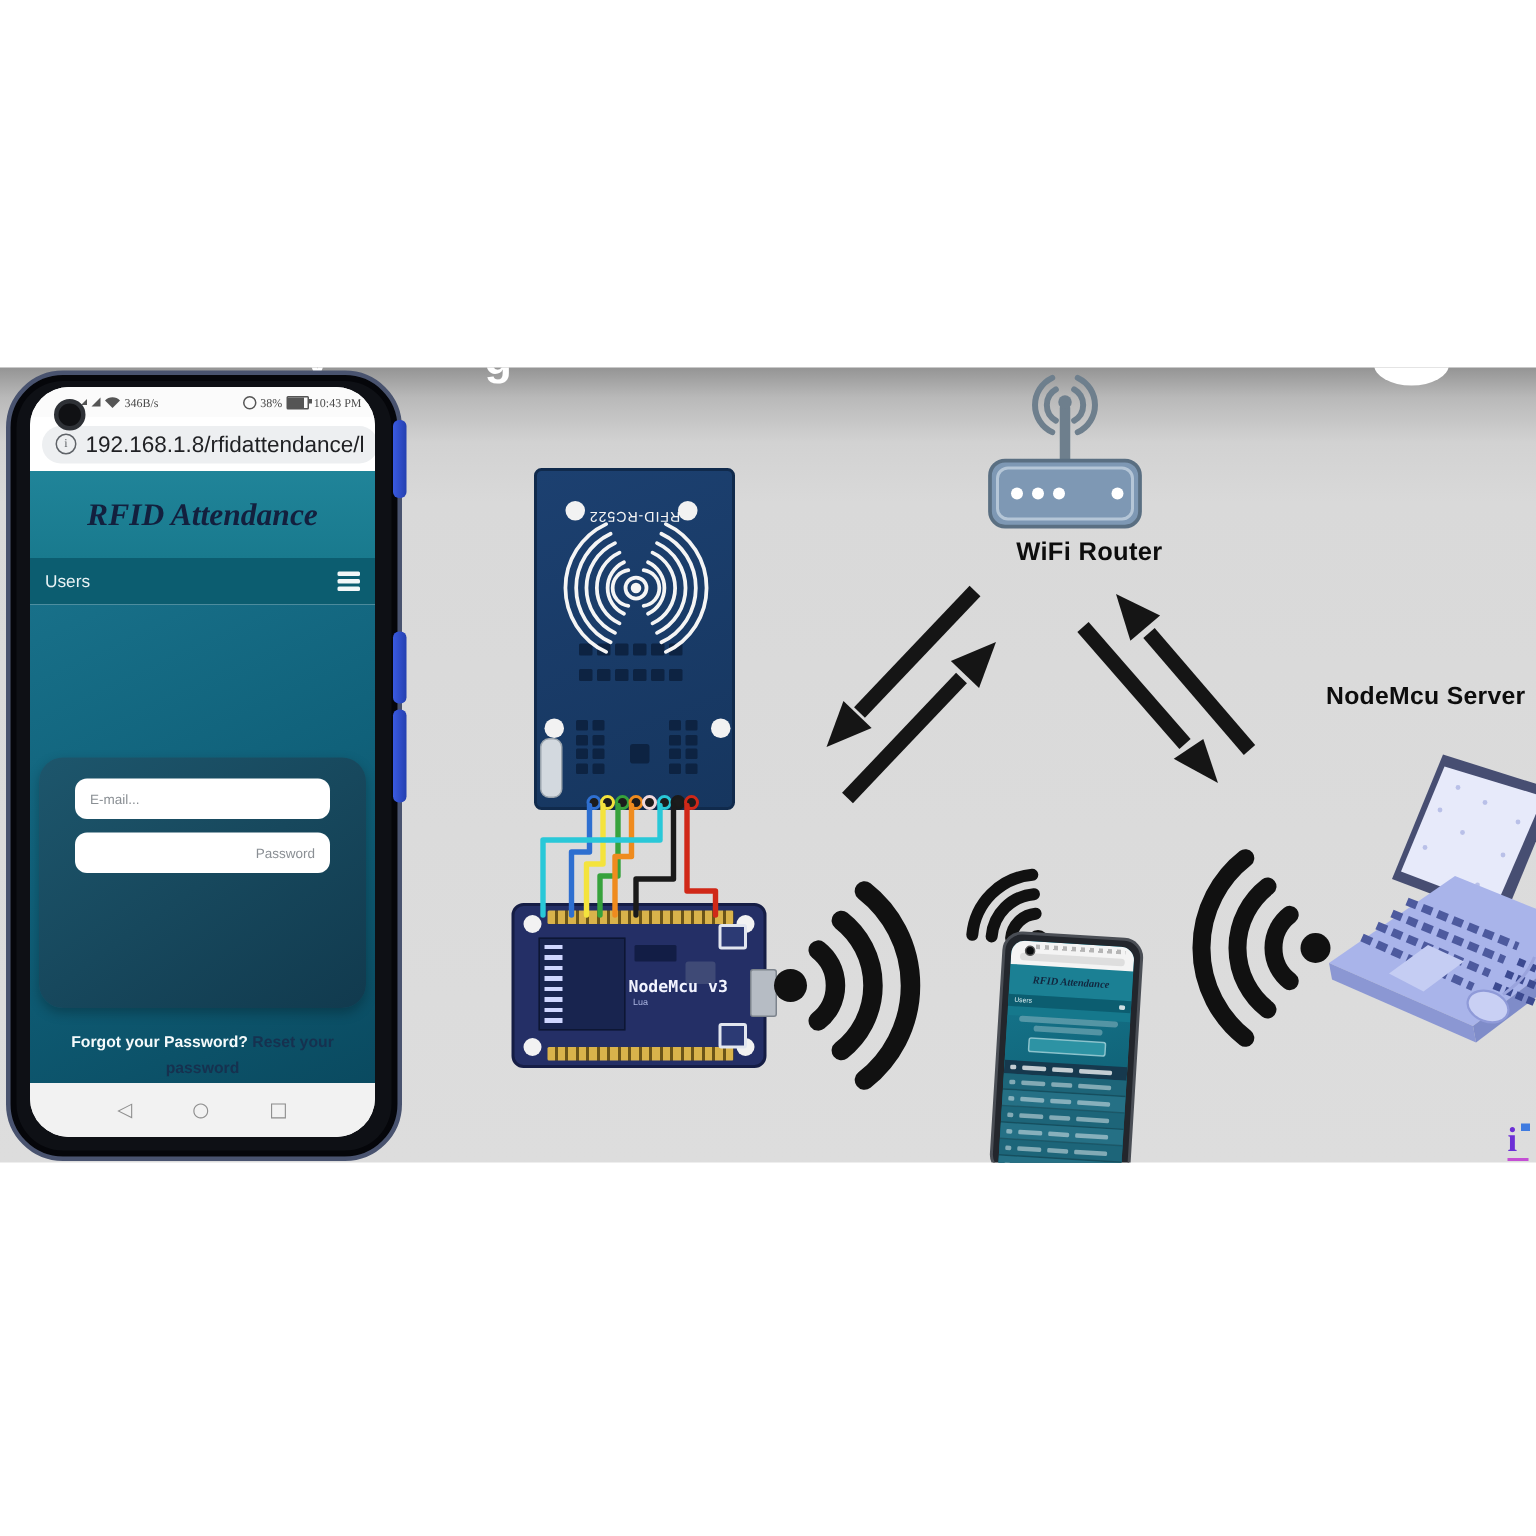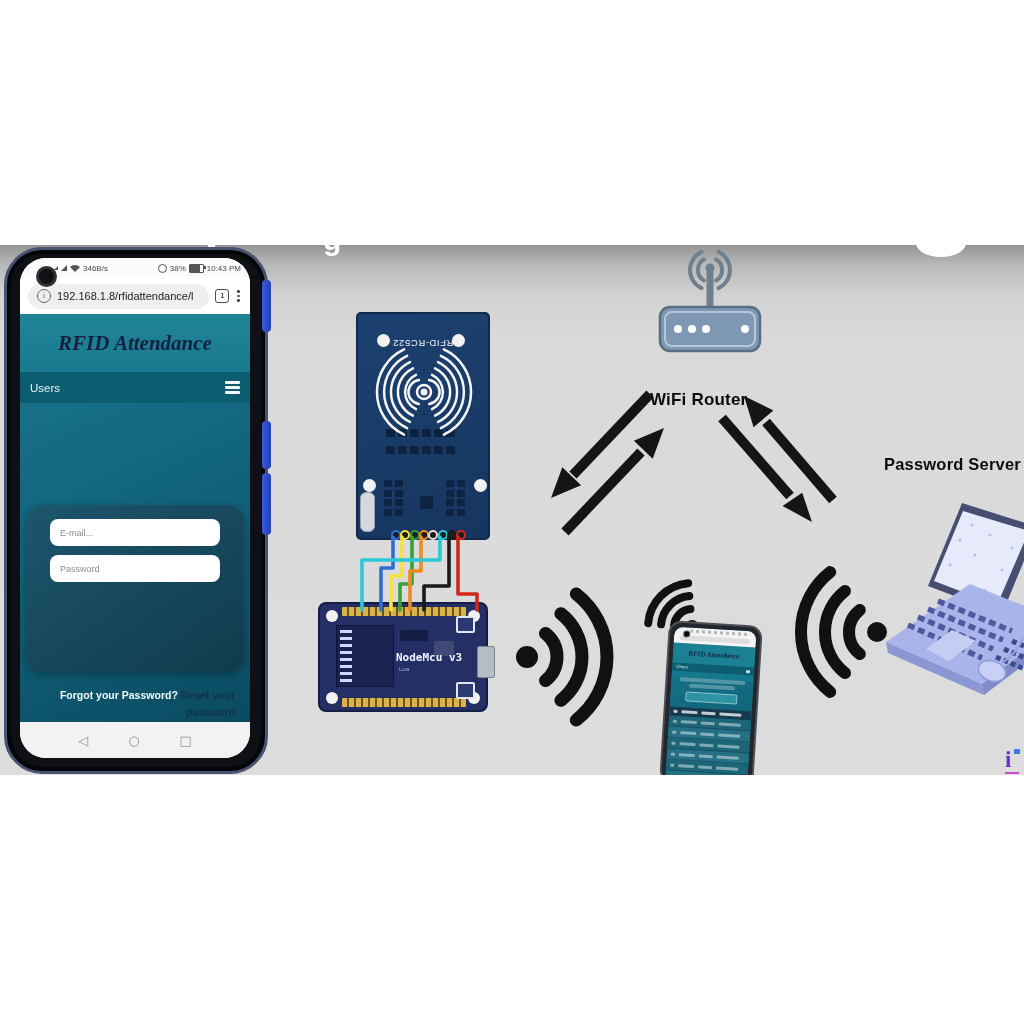--- a/index.html
+++ b/index.html
@@ -11,98 +11,98 @@
   .frag-blob{position:absolute;background:#fff;border-radius:50%;}
   .svgoverlay{position:absolute;left:0;top:0;width:1024px;height:530px;}
 
   
   .phone-lg{position:absolute;left:4px;top:2px;width:258px;height:521px;background:#0e1015;
             border:3px solid #49536f;border-radius:38px;box-shadow:inset 0 0 0 4px #05060a;}
   .side-btn{position:absolute;right:-6px;width:9px;background:linear-gradient(90deg,#3a5ae0,#2440b0);border-radius:4px;}
   .sb1{top:30px;height:52px;} .sb2{top:171px;height:48px;} .sb3{top:223px;height:62px;}
   .screen{position:absolute;left:13px;top:8px;width:230px;height:500px;border-radius:26px;overflow:hidden;background:#fff;}
   .statusbar{height:20px;background:#fbfbfb;display:flex;align-items:center;padding:0 9px;gap:3px;
-             font-size:8px;color:#4a4a4a;}
+             font-size:8px;color:#4a4a4a;font-family:Liberation Serif, serif;}
   .statusbar .sp{flex:1;}
   .tri{width:0;height:0;border-left:6px solid transparent;border-bottom:6px solid #555;}
   .tri.small{border-left-width:4px;border-bottom-width:4px;}
   .batt{width:13px;height:7px;border:1px solid #555;border-radius:1px;position:relative;background:linear-gradient(90deg,#555 0 80%,transparent 80%);}
   .batt:after{content:"";position:absolute;right:-3px;top:1px;width:2px;height:3px;background:#555;}
   .clockic{width:7px;height:7px;border:1px solid #555;border-radius:50%;}
   .camhole{position:absolute;left:16px;top:8px;width:15px;height:15px;border-radius:50%;
            background:#101114;border:3px solid #2e3136;z-index:5;}
   .urlrow{height:36px;background:#fff;display:flex;align-items:center;padding:0 8px;gap:6px;}
   .urlpill{flex:1;height:25px;background:#edeff1;border-radius:14px;display:flex;align-items:center;gap:6px;padding:0 9px;}
   .infoc{width:12px;height:12px;border:1.4px solid #5f6368;border-radius:50%;font-size:8px;line-height:12px;
          text-align:center;color:#5f6368;font-family:"Liberation Serif",serif;flex:none;}
-  .urltxt{font-size:11px;color:#202124;white-space:nowrap;overflow:hidden;}
+  .urltxt{font-size:15px;color:#202124;white-space:nowrap;overflow:hidden;}
   .tabbox{width:12px;height:12px;border:1.6px solid #494c50;border-radius:3px;font-size:7.5px;line-height:12px;
           text-align:center;color:#494c50;font-weight:bold;flex:none;}
   .kebab{display:flex;flex-direction:column;gap:2px;padding:2px;}
   .kebab i{width:2.6px;height:2.6px;background:#494c50;border-radius:50%;}
   .appheader{height:58px;background:linear-gradient(180deg,#208499,#197a8e);display:flex;align-items:center;justify-content:center;}
   .apptitle{font-family:"Liberation Serif",serif;font-style:italic;font-weight:700;font-size:21px;color:#13203e;}
   .usersbar{height:31px;background:#0c5d70;display:flex;align-items:center;padding:0 10px;}
   .userslbl{color:#e9f3f5;font-size:11.5px;flex:1;}
   .hamb{display:flex;flex-direction:column;gap:2.5px;}
   .hamb i{width:15px;height:2.4px;background:#f2f7f8;border-radius:1px;}
   .appbody{height:319px;background:linear-gradient(155deg,#187089 0%,#10617a 45%,#0a4a60 100%);position:relative;}
   .instr{margin:0;padding-top:26px;text-align:center;font-family:"Liberation Serif",serif;font-weight:600;
          font-size:13px;line-height:1.35;color:#122a42;}
   .logincard{position:absolute;left:6px;right:6px;top:102px;height:167px;border-radius:16px;
              background:linear-gradient(145deg,#1d566c,#113a4e);box-shadow:0 3px 8px rgba(0,0,0,.25);}
   .fld{position:absolute;left:24px;right:24px;height:27px;background:#fff;border:none;border-radius:8px;
        font-size:9px;padding:0 10px;color:#333;box-sizing:border-box;outline:none;font-family:"Liberation Sans",sans-serif;}
   .fld::placeholder{color:#8a8f94;}
-  .fld.email{top:14px;} .fld.pwd{top:50px;}
+  .fld.email{top:14px;} .fld.pwd{top:50px;text-align:right;}
   .loginbtn{position:absolute;left:26px;right:26px;top:88px;height:27px;border:none;border-radius:8px;
             background:linear-gradient(180deg,#0e8292,#0a6e7e);color:#eafcff;font-size:9px;font-weight:bold;
             letter-spacing:1.2px;font-family:"Liberation Sans",sans-serif;}
   .forgot{position:absolute;left:0;right:0;top:284px;text-align:center;font-size:10.5px;line-height:1.6;}
   .forgot .w{color:#f5fafb;font-weight:600;}
   .forgot .d{color:#16314f;font-weight:600;}
-  .forgot .inner{display:inline-block;width:200px;text-align:right;}
+  .forgot .inner{display:inline-block;width:200px;}
   .navbar{height:36px;background:#f2f2f2;display:flex;align-items:center;justify-content:center;gap:40px;}
   .navic{font-family:"DejaVu Sans",sans-serif;font-size:13px;color:#8f8f8f;line-height:1;}
 
   
   .rfid{position:absolute;left:356px;top:67px;width:134px;height:228px;border-radius:5px;
         background:linear-gradient(160deg,#1c4070,#16365f);border:2px solid #102a4c;box-sizing:border-box;}
   .hole{position:absolute;border-radius:50%;background:#f2f2f2;}
   .rfid .hole{width:13px;height:13px;}
   .rfidlbl{position:absolute;top:24px;left:0;right:0;text-align:center;color:#f5f5f5;font-size:9.5px;
            letter-spacing:.6px;transform:rotate(180deg);}
   .padrow{position:absolute;left:28px;display:flex;gap:3px;}
   .padrow i{width:9px;height:8px;background:#0d2342;border-radius:1px;}
   .crystal{position:absolute;left:2px;top:178px;width:13px;height:38px;background:#d3d9df;border:1px solid #9aa4ad;border-radius:6px;}
   .padgrp{position:absolute;display:grid;grid-template-columns:8px 8px;gap:2.5px;}
   .padgrp i{width:8px;height:7px;background:#0d2342;border-radius:1px;}
   .padsq{position:absolute;left:62px;top:182px;width:13px;height:13px;background:#0d2342;border-radius:2px;}
   .pin{position:absolute;top:216px;width:6px;height:6px;border-radius:50%;background:#1c1c1c;border:2px solid #999;}
 
   
-  .mcu{position:absolute;left:318px;top:357px;width:170px;height:110px;background:#242f66;
+  .mcu{position:absolute;left:341px;top:357px;width:170px;height:110px;background:#242f66;
        border:2px solid #151d45;border-radius:8px;box-sizing:border-box;}
   .mcu .hole{width:12px;height:12px;}
   .pinstrip{position:absolute;left:22px;width:124px;height:9px;
             background:repeating-linear-gradient(90deg,#d9b34b 0 5px,#6b5418 5px 7px);border-radius:1px;}
   .esp{position:absolute;left:16px;top:21px;width:56px;height:60px;background:#18244f;border:1px solid #0d1634;}
   .esp .ant{position:absolute;left:3px;top:4px;width:12px;height:52px;
             background:repeating-linear-gradient(180deg,#cfd6ff 0 3px,transparent 3px 7px);}
   .chipA{position:absolute;left:80px;top:26px;width:28px;height:11px;background:#121d45;border-radius:1px;}
   .chipB{position:absolute;left:114px;top:37px;width:20px;height:15px;background:#3f4a76;border-radius:2px;}
   .mculbl{position:absolute;left:76px;top:47px;color:#f2f4ff;font-family:"DejaVu Sans Mono",monospace;
           font-weight:bold;font-size:11px;white-space:nowrap;}
   .mcusub{position:absolute;left:79px;top:62px;color:#aab4e0;font-size:6px;}
   .mcubtn{position:absolute;left:136px;width:15px;height:13px;background:#2c3a74;border:2px solid #e2e6ef;border-radius:2px;}
   .usb{position:absolute;right:-9px;top:42px;width:16px;height:30px;background:#b6bcc4;border:1px solid #7c838c;border-radius:2px;}
 
   
   .blabel{position:absolute;color:#0d0d0d;font-weight:bold;font-size:17px;letter-spacing:.2px;}
-  .routerlbl{left:650px;top:113px;width:125px;text-align:left;margin-top:32px;}
+  .routerlbl{left:650px;top:113px;width:125px;text-align:right;}
   .serverlbl{left:884px;top:210px;font-size:16.5px;white-space:nowrap;}
 
   
   .phone-sm{position:absolute;left:664px;top:378px;width:94px;height:162px;background:#23262c;
             border:2px solid #4a4e55;border-radius:13px;transform:rotate(3.5deg);box-sizing:border-box;}
   .sm-screen{position:absolute;left:4px;top:4px;right:4px;bottom:-10px;border-radius:9px;overflow:hidden;background:#15788c;}
   .sm-cam{position:absolute;left:9px;top:3px;width:5px;height:5px;border-radius:50%;background:#0a0c0e;border:1px solid #555;z-index:3;}
   .sm-white{height:16px;background:#f4f4f4;position:relative;}
   .sm-urlpill{position:absolute;left:6px;right:6px;top:8px;height:5px;background:#dedede;border-radius:3px;}
   .sm-dots{position:absolute;left:16px;top:2px;right:6px;height:3px;
@@ -385,21 +385,21 @@
             <line x1="1004" y1="649" x2="1042" y2="665"></line>
           <line x1="996" y1="657" x2="1034" y2="673"></line>
         </g>
         <polygon points="926,649 952,630 976,641 949,661" fill="#c5cdf3"></polygon>
         <path d="M1002,663 Q1018,652 1023,638" stroke="#9aa4dd" stroke-width="2" fill="none"></path>
         <ellipse cx="992" cy="671" rx="14" ry="10" fill="#c9d0f4" stroke="#8f9ad8" stroke-width="1.5" transform="rotate(20 992 671)"></ellipse>
       </g>
     </svg>
 
     <div class="blabel routerlbl">WiFi Router</div>
-    <div class="blabel serverlbl">Password Server</div>
+    <div class="blabel serverlbl">NodeMcu Server</div>
 
     <div class="phone-sm">
       <div class="sm-screen">
         <div class="sm-cam"></div>
         <div class="sm-white">
           <div class="sm-dots"></div>
             <div class="sm-urlpill"></div>
         </div>
         <div class="sm-header">
           <span class="sm-title">RFID Attendance</span>

